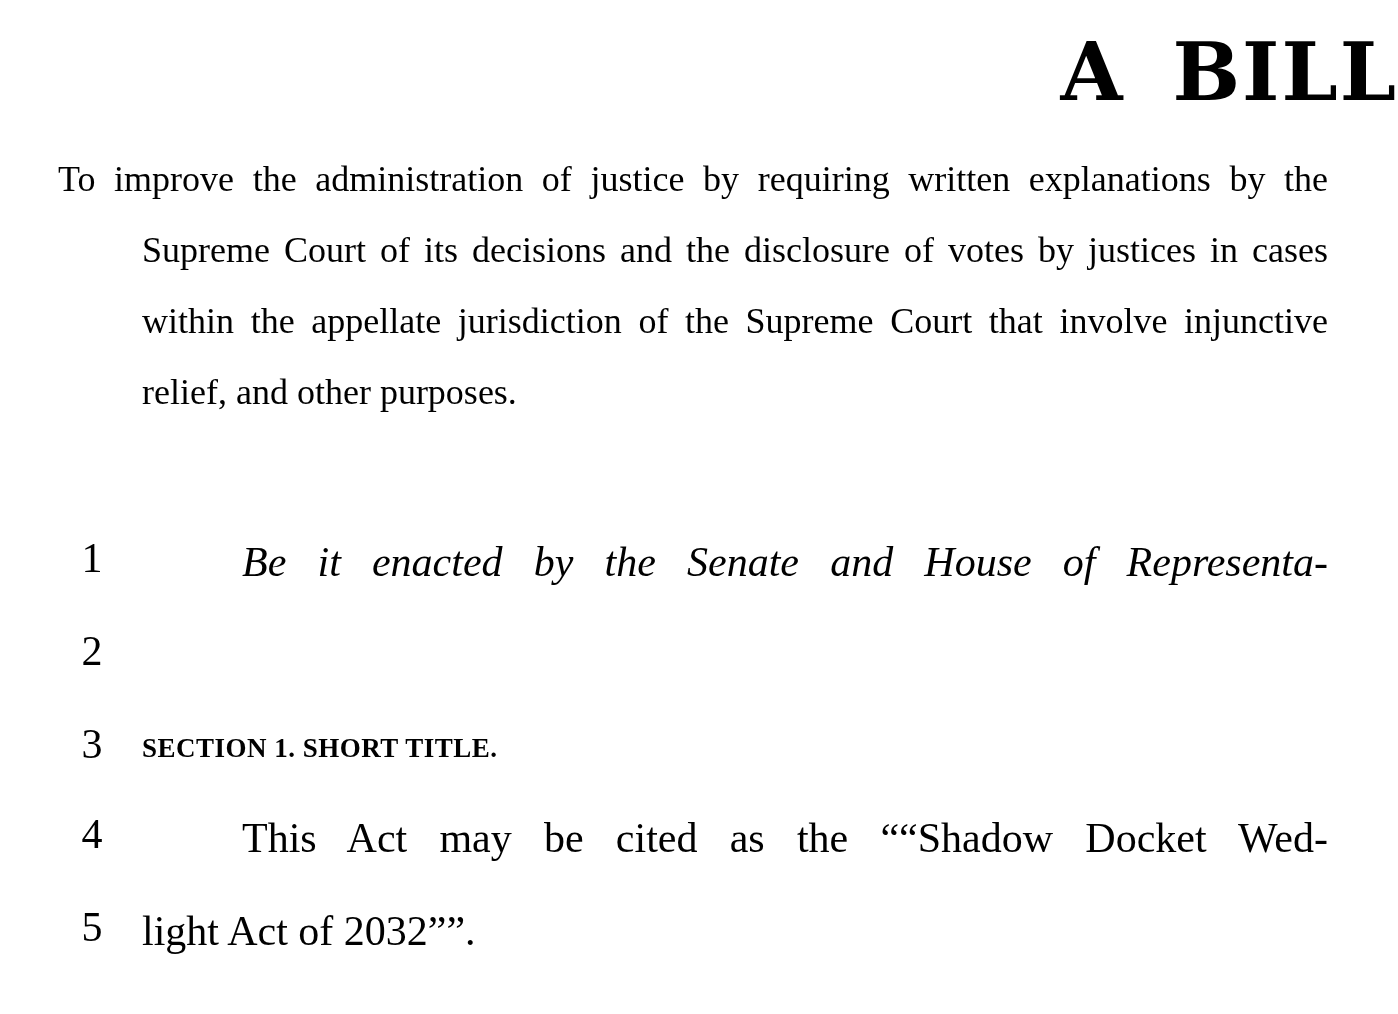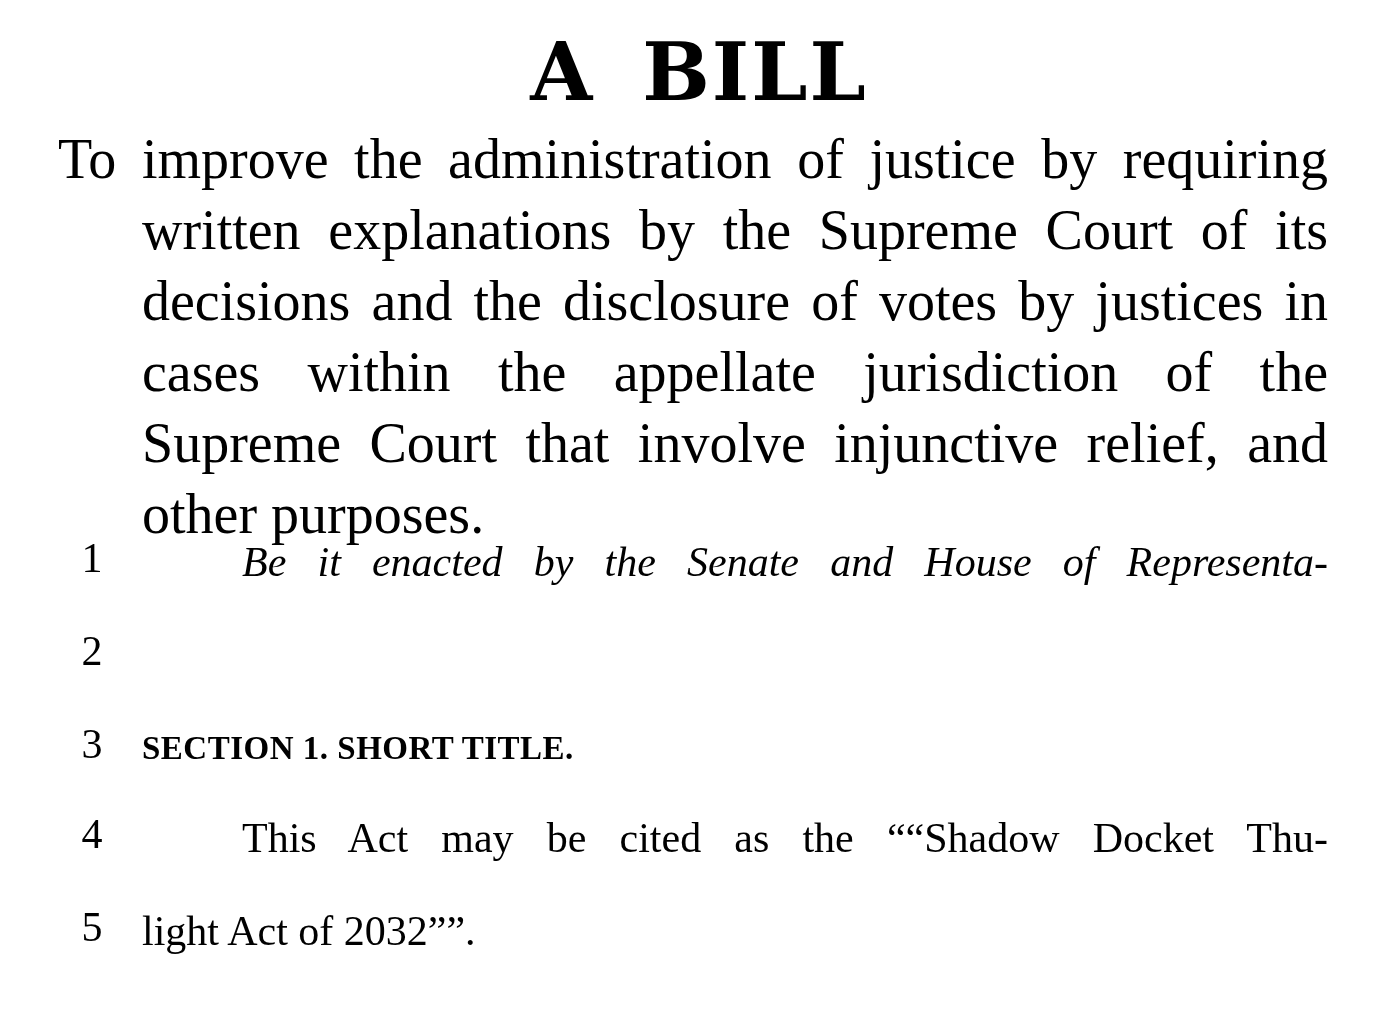--- a/index.html
+++ b/index.html
@@ -1,25 +1,25 @@
 <!DOCTYPE html>
 <html><head>
   <meta charset="utf-8">
   <style>
     html, body { margin:0; padding:0; background:#ffffff; }
     body { width:1398px; height:1014px; position:relative; overflow:hidden; color:#000; font-family:"DejaVu Serif","Liberation Serif",serif; }
-    .title { position:absolute; left:0; width:1398px; top:22px; text-align:center; font-family:"DejaVu Serif",serif; font-weight:bold; font-size:80px; letter-spacing:2px; word-spacing:18px; line-height:100px; }
-    .purpose { position:absolute; left:58px; width:1270px; top:124px; font-family:"Liberation Serif",serif; font-size:56px; line-height:71px; text-align:justify; text-align-last:left; padding-left:84px; text-indent:-84px; box-sizing:border-box; }
+    .title { position:absolute; left:0; width:1398px; top:22px; text-align:right; font-family:"DejaVu Serif",serif; font-weight:bold; font-size:80px; letter-spacing:2px; word-spacing:18px; line-height:100px; }
+    .purpose { position:absolute; left:58px; width:1270px; top:144px; font-family:"Liberation Serif",serif; font-size:36px; line-height:71px; text-align:justify; text-align-last:left; padding-left:84px; text-indent:-84px; box-sizing:border-box; }
     .line { position:absolute; left:0; width:1398px; height:70px; font-family:"Liberation Serif",serif; font-size:42px; }
     .ln { position:absolute; left:62px; width:60px; text-align:center; top:0; line-height:70px; }
     .lt { position:absolute; left:142px; right:70px; top:4px; line-height:70px; white-space:nowrap; }
     .lt.just { text-align:justify; text-align-last:justify; }
     .indent { padding-left:100px; }
     .ital { font-style:italic; }
-    .sec { font-weight:bold; font-size:33px; text-transform:uppercase; letter-spacing:0.5px; }
+    .sec { font-weight:bold; font-size:27px; text-transform:uppercase; letter-spacing:0.5px; }
   </style>
 </head>
 <body>
 
 <div class="title">A BILL</div>
 
 <div class="purpose">To improve the administration of justice by requiring written explanations by the Supreme Court of its decisions and the disclosure of votes by justices in cases within the appellate jurisdiction of the Supreme Court that involve injunctive relief, and other purposes.</div>
 
 <div class="line" style="top:523px;">
   <span class="ln">1</span>
@@ -27,18 +27,18 @@
 </div>
 <div class="line" style="top:616px;">
   <span class="ln">2</span>
 </div>
 <div class="line" style="top:709px;">
   <span class="ln">3</span>
   <span class="lt sec">SECTION 1. SHORT TITLE.</span>
 </div>
 <div class="line" style="top:799px;">
   <span class="ln">4</span>
-  <span class="lt just indent">This Act may be cited as the ““Shadow Docket Thu-</span>
+  <span class="lt just indent">This Act may be cited as the ““Shadow Docket Wed-</span>
 </div>
 <div class="line" style="top:892px;">
   <span class="ln">5</span>
   <span class="lt">light Act of 2032””.</span>
 </div>
 
 </body></html>

